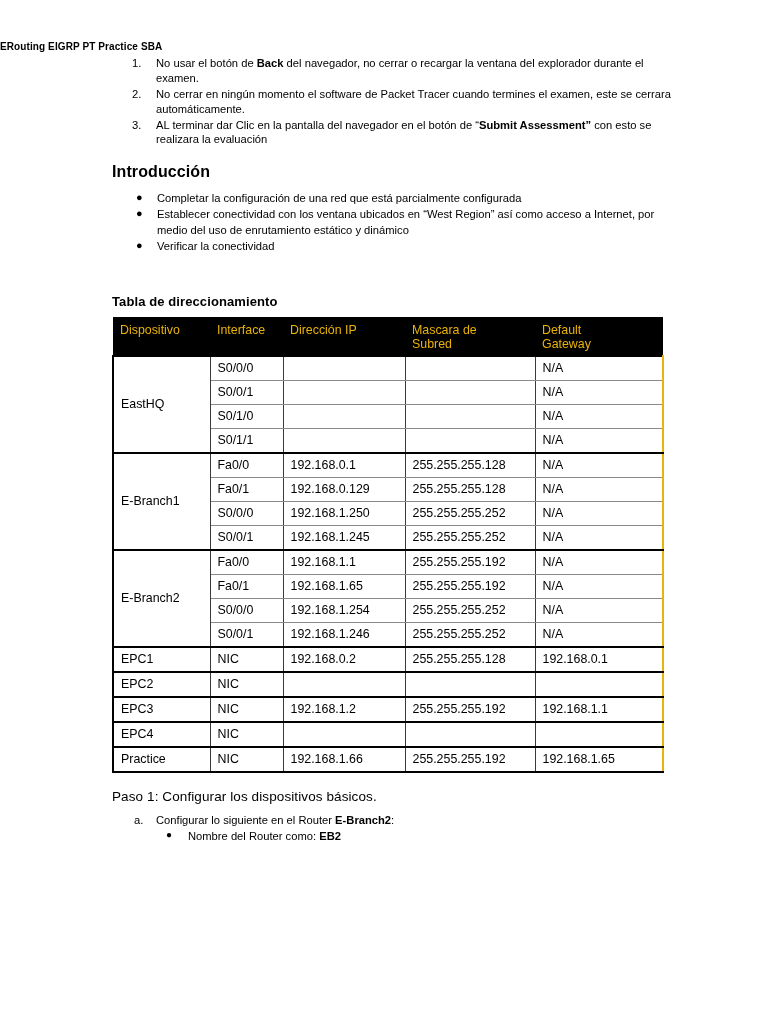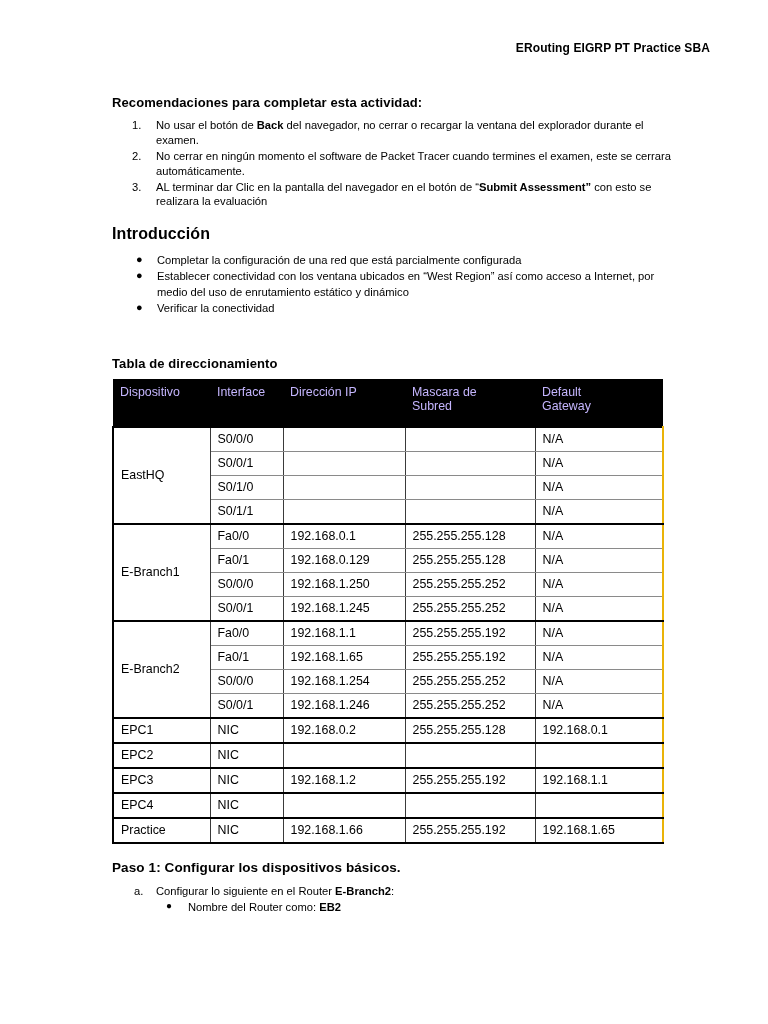--- a/index.html
+++ b/index.html
@@ -16,22 +16,22 @@
     overflow: hidden;
   }
   .page {
     width: 768px;
     height: 1024px;
     box-sizing: border-box;
     padding: 0;
     position: relative;
   }
   .doc-title {
-    text-align: right;
-    font-size: 12px;
+    text-align: left;
+    font-size: 10px;
     font-weight: bold;
     padding-top: 41px;
     padding-right: 58px;
     letter-spacing: 0.1px;
   }
   .content {
     padding-left: 112px;
     padding-right: 96px;
   }
   h2.section-head {
@@ -41,21 +41,21 @@
     letter-spacing: 0.1px;
   }
   h1.intro-head {
     font-size: 16px;
     font-weight: bold;
     margin: 16px 0 10px 0;
     letter-spacing: 0.1px;
   }
   h2.paso-head {
     font-size: 13.5px;
-    font-weight: bold;
+    font-weight: normal;
     margin: 16px 0 9px 0;
     letter-spacing: 0.1px;
   }
   p.body-text {
     font-size: 11.2px;
     line-height: 1.33;
     margin: 0 0 6px 0;
   }
   .num-list {
     margin: 4px 0 0 0;
@@ -138,26 +138,26 @@
   b, .b { font-weight: bold; }
 
   table.addr {
     border-collapse: collapse;
     width: 550px;
     margin-top: 7px;
     table-layout: fixed;
   }
   table.addr th {
     background: #000000;
-    color: #c4b5fd;
+    color: #eab308;
     font-size: 12.4px;
     font-weight: normal;
     text-align: left;
     vertical-align: top;
-    padding: 6px 6px 13px 7px;
+    padding: 6px 6px 4px 7px;
     line-height: 1.14;
     border: none;
   }
   table.addr td {
     font-size: 12.4px;
     padding: 3px 5px 3px 7px;
     border-left: 1px solid #3a3a3a;
     border-right: 1px solid #3a3a3a;
     border-top: 1px solid #8a8a8a;
     border-bottom: 1px solid #8a8a8a;
@@ -192,21 +192,20 @@
 </style>
 </head>
 <body>
 
 <div class="page">
 
   <div class="doc-title">ERouting EIGRP PT Practice SBA</div>
 
   <div class="content">
 
-    <h2 class="section-head">Recomendaciones para completar esta actividad:</h2>
 
     <ol class="num-list" id="rec-list">
         <li><span class="marker">1.</span><span><span>No usar el botón de </span><span class="b">Back</span><span> del navegador, no cerrar o recargar la ventana del explorador durante el examen.</span></span></li>
         <li><span class="marker">2.</span><span><span>No cerrar en ningún momento el software de Packet Tracer cuando termines el examen, este se cerrara automáticamente.</span></span></li>
         <li><span class="marker">3.</span><span><span>AL terminar dar Clic en la pantalla del navegador en el botón de “</span><span class="b">Submit Assessment”</span><span> con esto se realizara la evaluación</span></span></li>
       </ol>
 
     <h1 class="intro-head">Introducción</h1>
 
 

